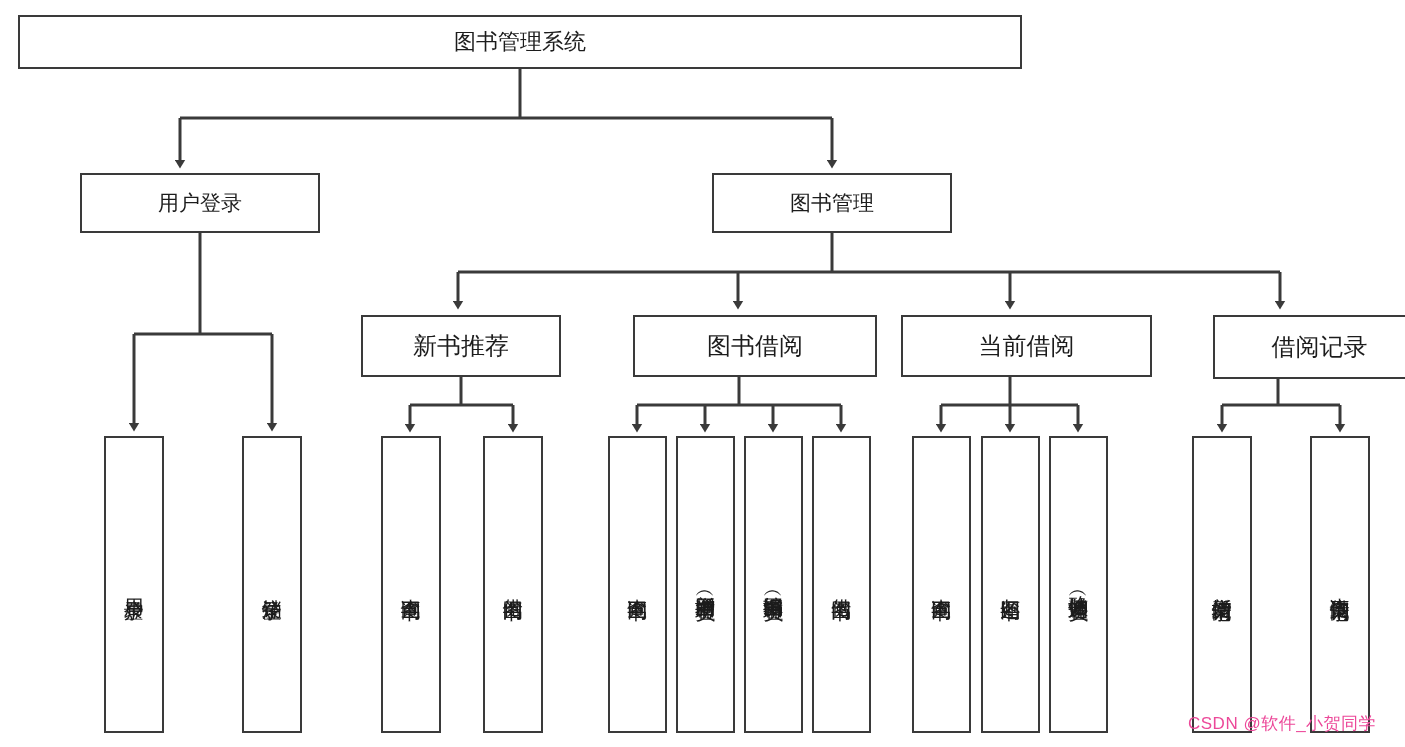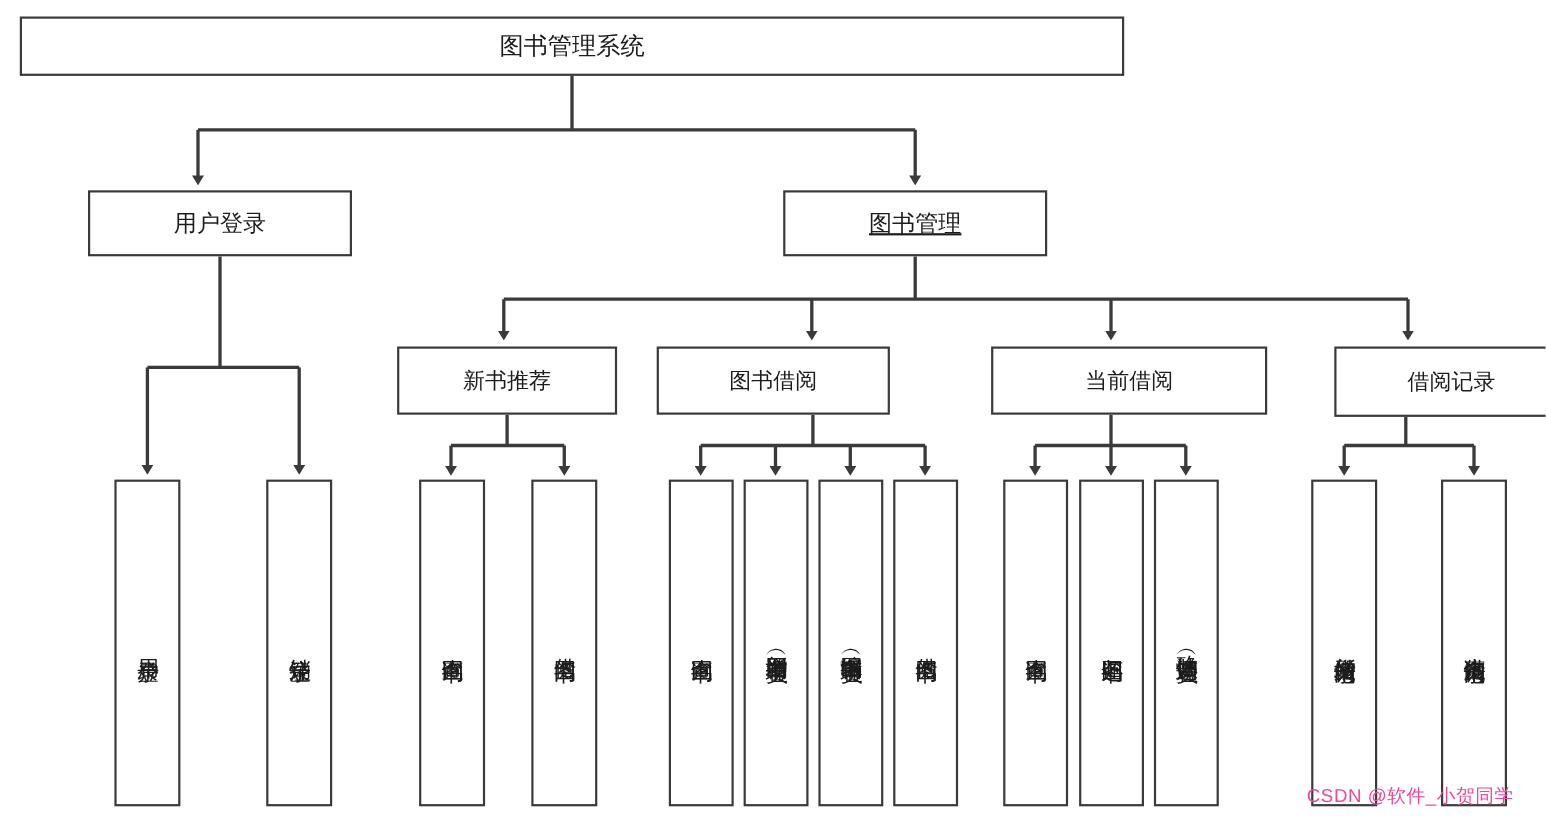--- a/index.html
+++ b/index.html
@@ -39,21 +39,21 @@
     color: #1c1c1c;
     z-index: 2;
   }
   .node.root {
     font-size: 22px;
   }
   .node.level2 {
     font-size: 21px;
   }
   .node.level3 {
-    font-size: 20px;
+    font-size: 24px;
   }
   .node.leaf {
     font-size: 20px;
     writing-mode: vertical-rl;
     text-orientation: upright;
     line-height: 1.22;
     letter-spacing: 1px;
     padding: 6px 0;
     align-items: center;
     justify-content: center;
@@ -128,28 +128,28 @@
     </g>
   </svg>
 
   <div class="node root" style="left:18px; top:15px; width:1004px; height:54px;">
     <span>图书管理系统</span>
   </div>
 
   <div class="node level2" style="left:80px; top:173px; width:240px; height:60px;">
     <span>用户登录</span>
   </div>
-  <div class="node level2" style="left:712px; top:173px; width:240px; height:60px;text-decoration:underline;">
+  <div class="node level2" style="left:712px; top:173px; width:240px; height:60px;">
     <span>图书管理</span>
   </div>
 
   <div class="node level3" style="left:361px; top:315px; width:200px; height:62px;">
     <span>新书推荐</span>
   </div>
-  <div class="node level3" style="left:597px; top:315px; width:212px; height:62px;">
+  <div class="node level3" style="left:633px; top:315px; width:244px; height:62px;">
     <span>图书借阅</span>
   </div>
   <div class="node level3" style="left:901px; top:315px; width:251px; height:62px;">
     <span>当前借阅</span>
   </div>
   <div class="node level3" style="left:1213px; top:315px; width:213px; height:64px;">
     <span>借阅记录</span>
   </div>
 
   <div class="node leaf" style="left:104px; top:436px; width:60px; height:297px;">

